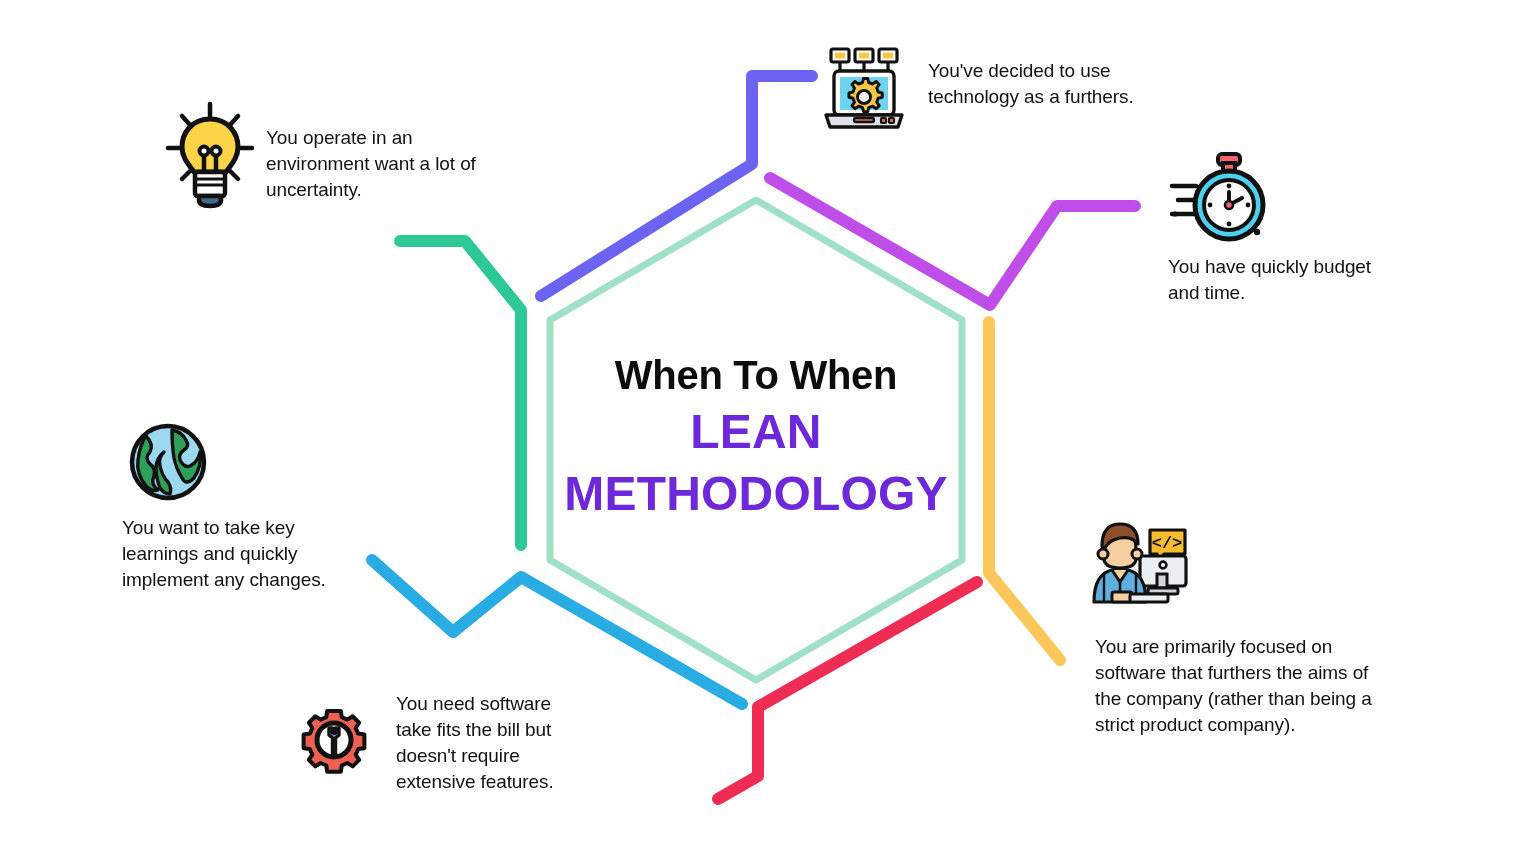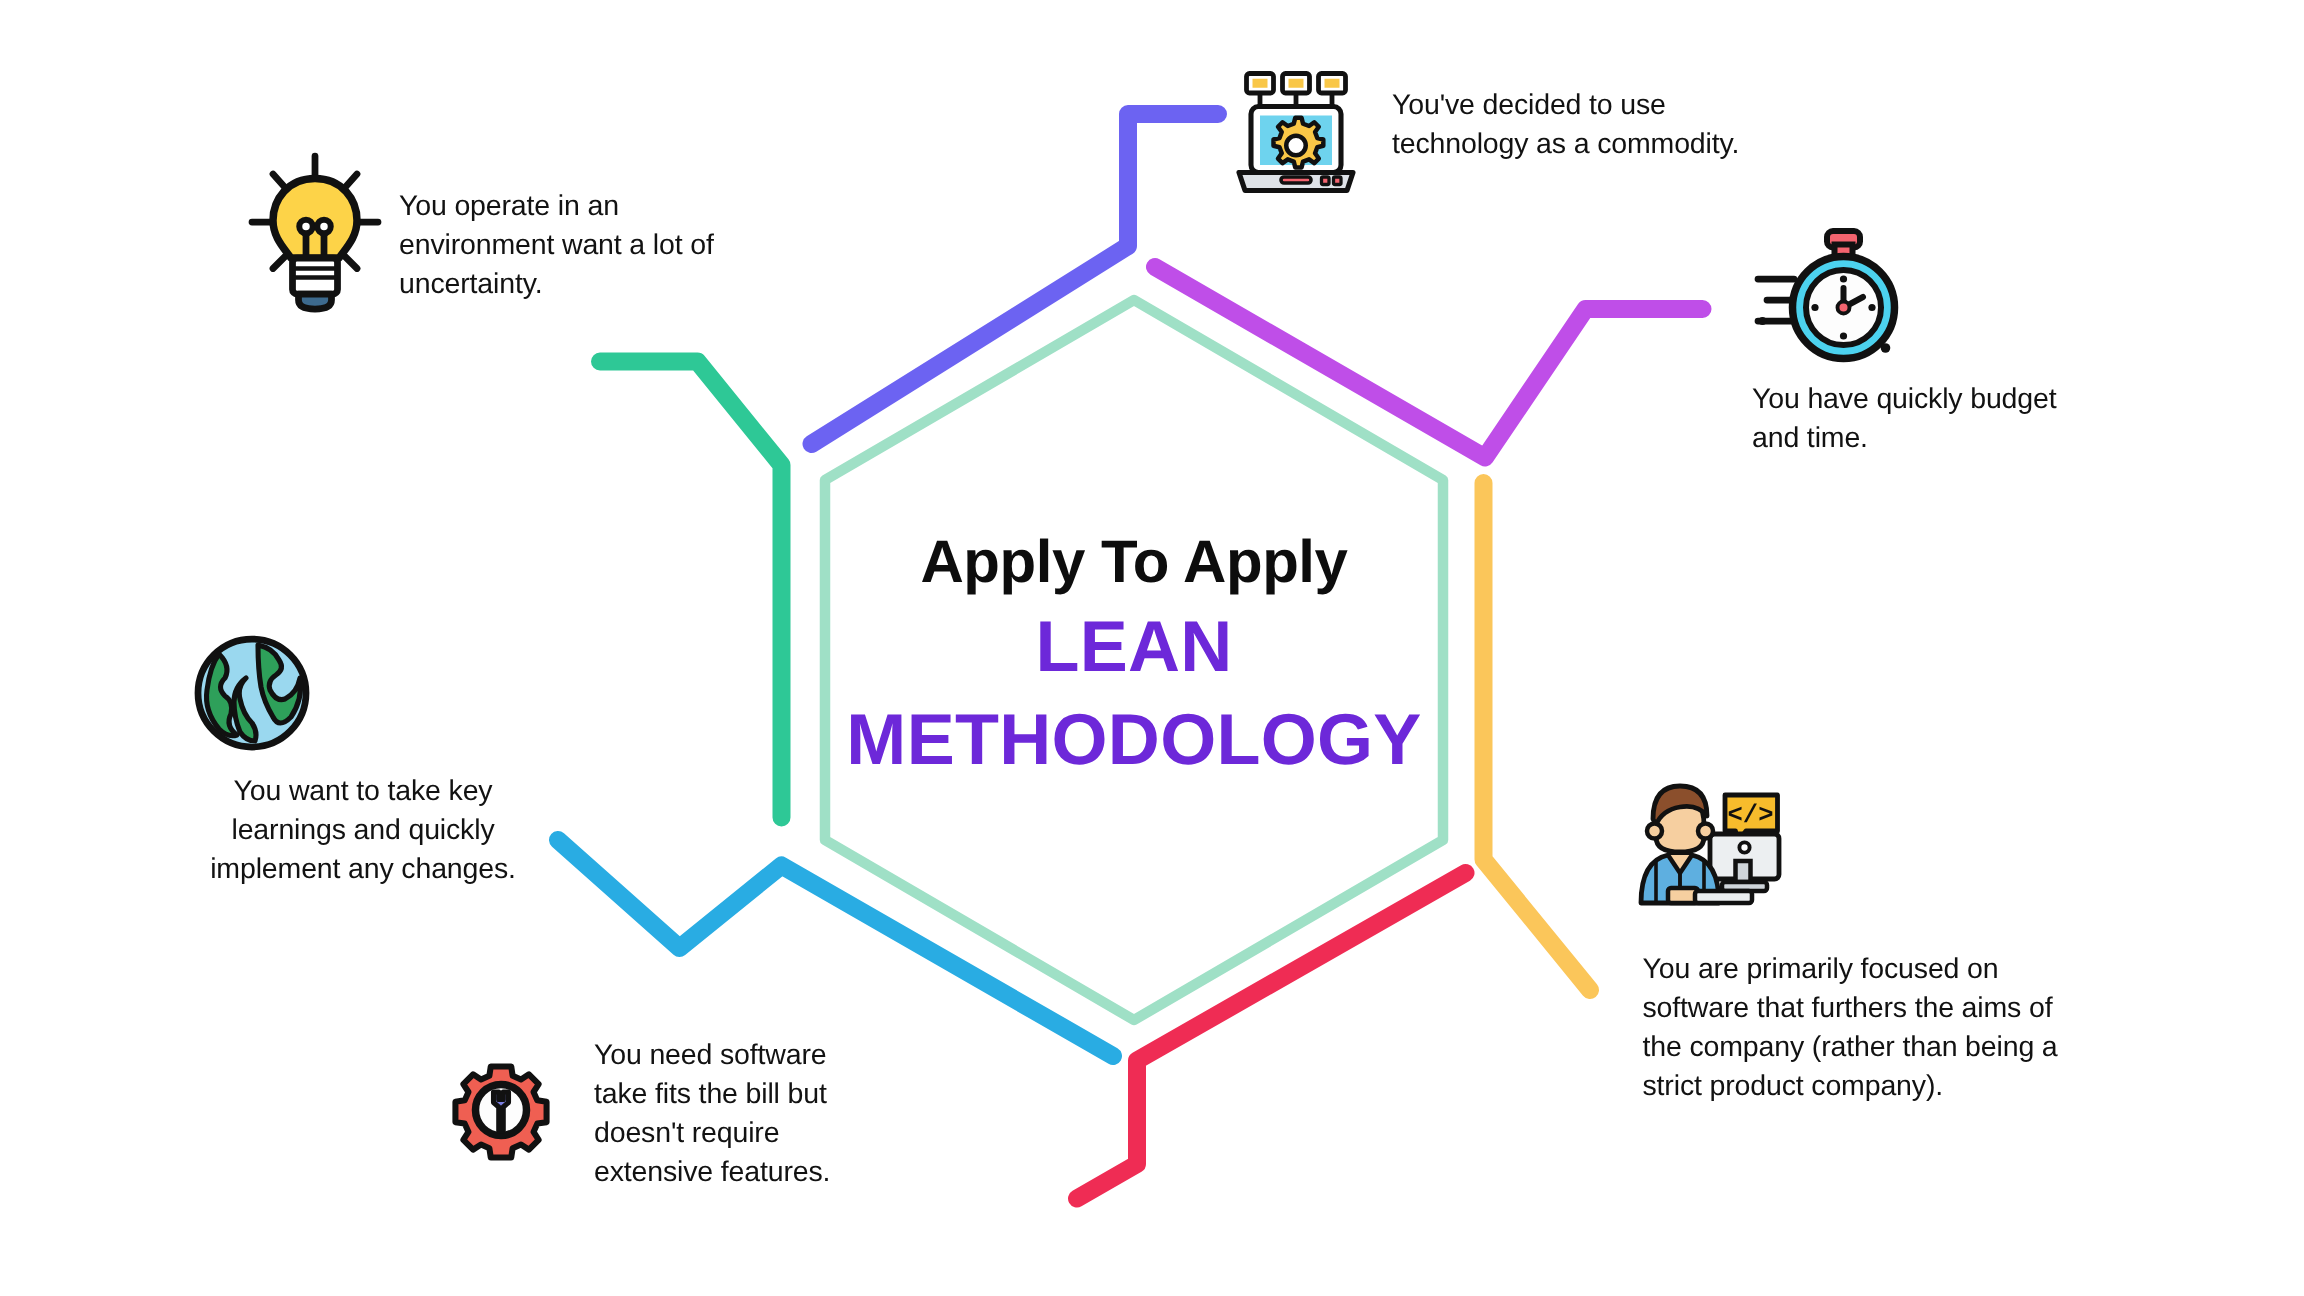--- a/index.html
+++ b/index.html
@@ -50,21 +50,21 @@
   }
   .icon-box {
     position: absolute;
   }
   
   #co-uncertainty { left: 266px; top: 125px; width: 222px; }
   #co-commodity   { left: 928px; top: 58px;  width: 278px; }
   #co-budget      { left: 1168px;top: 254px; width: 230px; }
   #co-company     { left: 1095px;top: 634px; width: 280px; }
   #co-features    { left: 396px; top: 691px; width: 190px; }
-  #co-learnings   { left: 122px; top: 515px; width: 240px; text-align: center; }
+  #co-learnings   { left: 122px; top: 515px; width: 240px; }
 
   #ic-bulb    { left: 162px; top: 100px;  width: 96px;  height: 110px; }
   #ic-laptop  { left: 820px; top: 45px;   width: 88px;  height: 88px; }
   #ic-watch   { left: 1168px;top: 150px;  width: 100px; height: 96px; }
   #ic-dev     { left: 1090px;top: 512px;  width: 100px; height: 92px; }
   #ic-gear    { left: 292px; top: 698px;  width: 84px;  height: 84px; }
   #ic-globe   { left: 128px; top: 422px;  width: 80px;  height: 80px; }
 </style>
 </head>
 <body>
@@ -82,27 +82,27 @@
     <polyline points="770,178 990,305 1057,206 1135,206" fill="none" stroke="#bf4ee8" stroke-width="12" stroke-linecap="round" stroke-linejoin="round"></polyline>
 
     <polyline points="989,322 989,573 1060,660" fill="none" stroke="#fbc65a" stroke-width="12" stroke-linecap="round" stroke-linejoin="round"></polyline>
 
     <polyline points="977,582 758,707 758,776 718,799" fill="none" stroke="#ef2c54" stroke-width="12" stroke-linecap="round" stroke-linejoin="round"></polyline>
 
     <polyline points="372,560 453,632 521,577 742,704" fill="none" stroke="#29ace3" stroke-width="12" stroke-linecap="round" stroke-linejoin="round"></polyline>
   </svg>
 
   <div class="center-title">
-    <span class="title-main">Apply To Apply</span>
+    <span class="title-main">When To When</span>
     <span class="title-accent">LEAN</span>
     <span class="title-accent">METHODOLOGY</span>
   </div>
 
   <div class="callout" id="co-uncertainty">You operate in an environment want a lot of uncertainty.</div>
-  <div class="callout" id="co-commodity">You've decided to use technology as a commodity.</div>
+  <div class="callout" id="co-commodity">You've decided to use technology as a furthers.</div>
   <div class="callout" id="co-budget">You have quickly budget and time.</div>
   <div class="callout" id="co-company">You are primarily focused on software that furthers the aims of the company (rather than being a strict product company).</div>
   <div class="callout" id="co-features">You need software take fits the bill but doesn't require extensive features.</div>
   <div class="callout" id="co-learnings">You want to take key learnings and quickly implement any changes.</div>
 
   <div class="icon-box" id="ic-bulb">
     <svg viewBox="0 0 96 110" width="96" height="110">
       <g stroke="#111" stroke-width="4.5" stroke-linecap="round">
         <line x1="48" y1="4" x2="48" y2="17"></line>
         <line x1="20" y1="16" x2="28" y2="25"></line>

